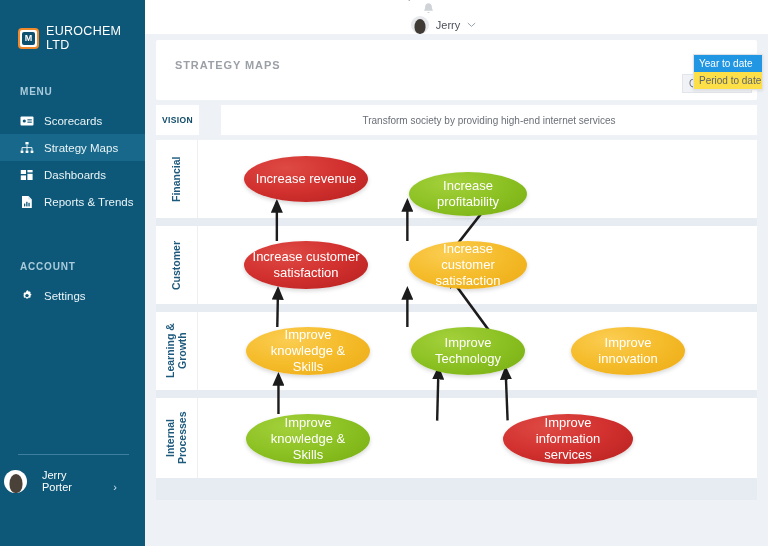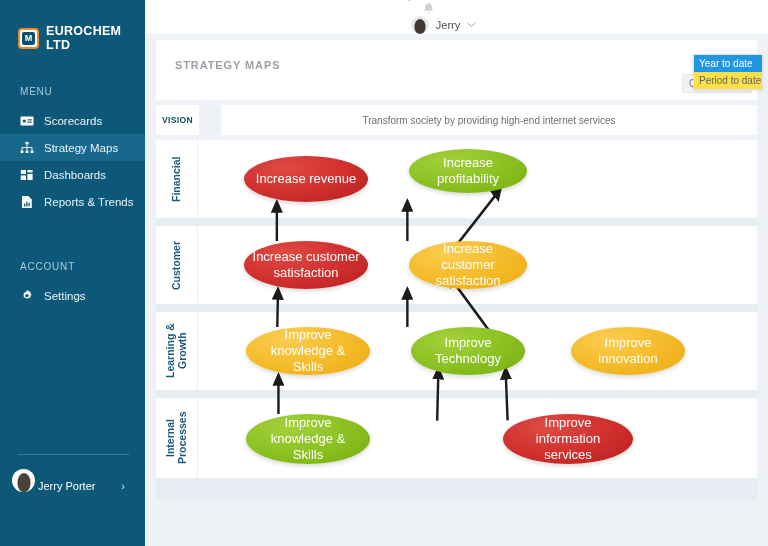--- a/index.html
+++ b/index.html
@@ -30,43 +30,43 @@
     display: flex; align-items: center; justify-content: center;
     flex: 0 0 21px;
   }
   .brand-logo-inner {
     width: 13px; height: 13px; border-radius: 2px;
     background: #0d4f6e;
     color: #ffffff; font-size: 9px; font-weight: bold;
     display: flex; align-items: center; justify-content: center;
     line-height: 1;
   }
-  .brand-name { font-size: 12.5px; font-weight: bold; letter-spacing: .3px; }
+  .brand-name { font-size: 12.5px; font-weight: normal; letter-spacing: .3px; }
 
   .nav-section-title {
     font-size: 10px; letter-spacing: .8px; color: #a9cbdb;
-    padding: 0 0 0 20px; margin-top: 34px; margin-bottom: 10px;
+    padding: 0 0 0 20px; margin-top: 34px; margin-bottom: 10px; font-weight: bold;
   }
   .nav-item {
     display: flex; align-items: center; gap: 10px;
     height: 27px; padding-left: 20px;
     font-size: 11.5px; color: #eaf4f8;
     cursor: pointer;
   }
   .nav-item.active { background: #17688a; }
   .nav-icon { width: 14px; height: 14px; flex: 0 0 14px; display:block; }
   .nav-icon svg { display:block; }
 
   .sidebar-divider {
     position: absolute; left: 18px; right: 16px; top: 454px;
     height: 1px; background: #3d7f9c;
   }
   .sidebar-user {
-    position: absolute; left: 12px; top: 469px;
-    display: flex; align-items: flex-end; gap: 3px;
+    position: absolute; left: 4px; top: 469px;
+    display: flex; align-items: flex-end; gap: 15px;
     width: 113px; cursor: pointer;
   }
   .avatar-sb {
     width: 23px; height: 23px; border-radius: 50%;
     background: #ffffff; overflow: hidden; position: relative; flex: 0 0 23px;
   }
   .avatar-sb::after {
     content:""; position:absolute; left:50%; top:4px; transform:translateX(-50%);
     width:13px; height:19px; border-radius:50% 50% 45% 45%;
     background: #4a4138;
@@ -340,21 +340,21 @@
             <line x1="150.55852927957665" y1="187.0064873632757" x2="151.44147072042338" y2="148.9935126367243" stroke="#1c1c1c" stroke-width="3" marker-end="url(#ah)"></line>
             <line x1="312" y1="187" x2="312" y2="149" stroke="#1c1c1c" stroke-width="3" marker-end="url(#ah)"></line>
             <line x1="421.7930093701079" y1="199.6373652784981" x2="363.96863942392343" y2="136.3626347215019" stroke="#1c1c1c" stroke-width="3" marker-end="url(#ah)"></line>
             <line x1="152" y1="274" x2="152" y2="235" stroke="#1c1c1c" stroke-width="3" marker-end="url(#ah)"></line>
             <line x1="348.979553382803" y1="280.60589125207343" x2="350.60254549508045" y2="228.6583443980095" stroke="#1c1c1c" stroke-width="3" marker-end="url(#ah)"></line>
             <line x1="436.4219389674945" y1="280.3966376380744" x2="433.9222996746587" y2="228.85922786744857" stroke="#1c1c1c" stroke-width="3" marker-end="url(#ah)"></line>
           </svg>
           <div class="node" style="left: 88px; top: 16px; width: 124px; height: 46px; background: radial-gradient(at 34% 26%, rgb(222, 74, 68) 0%, rgb(210, 49, 47) 48%, rgb(181, 32, 31) 100%);">
             <div class="node-label">Increase revenue</div>
           </div>
-          <div class="node" style="left: 253px; top: 9px; width: 118px; height: 44px; background: radial-gradient(at 34% 26%, rgb(163, 208, 58) 0%, rgb(141, 194, 36) 48%, rgb(118, 173, 16) 100%); justify-content: flex-end;">
+          <div class="node" style="left: 253px; top: 32px; width: 118px; height: 44px; background: radial-gradient(at 34% 26%, rgb(163, 208, 58) 0%, rgb(141, 194, 36) 48%, rgb(118, 173, 16) 100%); justify-content: flex-end;">
             <div class="node-label">Increase profitability</div>
           </div>
           <div class="node" style="left: 88px; top: 101px; width: 124px; height: 48px; background: radial-gradient(at 34% 26%, rgb(222, 74, 68) 0%, rgb(210, 49, 47) 48%, rgb(181, 32, 31) 100%);">
             <div class="node-label">Increase customer satisfaction</div>
           </div>
           <div class="node" style="left: 253px; top: 101px; width: 118px; height: 48px; background: radial-gradient(at 34% 26%, rgb(251, 205, 82) 0%, rgb(245, 188, 43) 48%, rgb(237, 170, 20) 100%);">
             <div class="node-label">Increase customer satisfaction</div>
           </div>
           <div class="node" style="left: 90px; top: 187px; width: 124px; height: 48px; background: radial-gradient(at 34% 26%, rgb(251, 205, 82) 0%, rgb(245, 188, 43) 48%, rgb(237, 170, 20) 100%);">
             <div class="node-label">Improve knowledge &amp; Skills</div>

